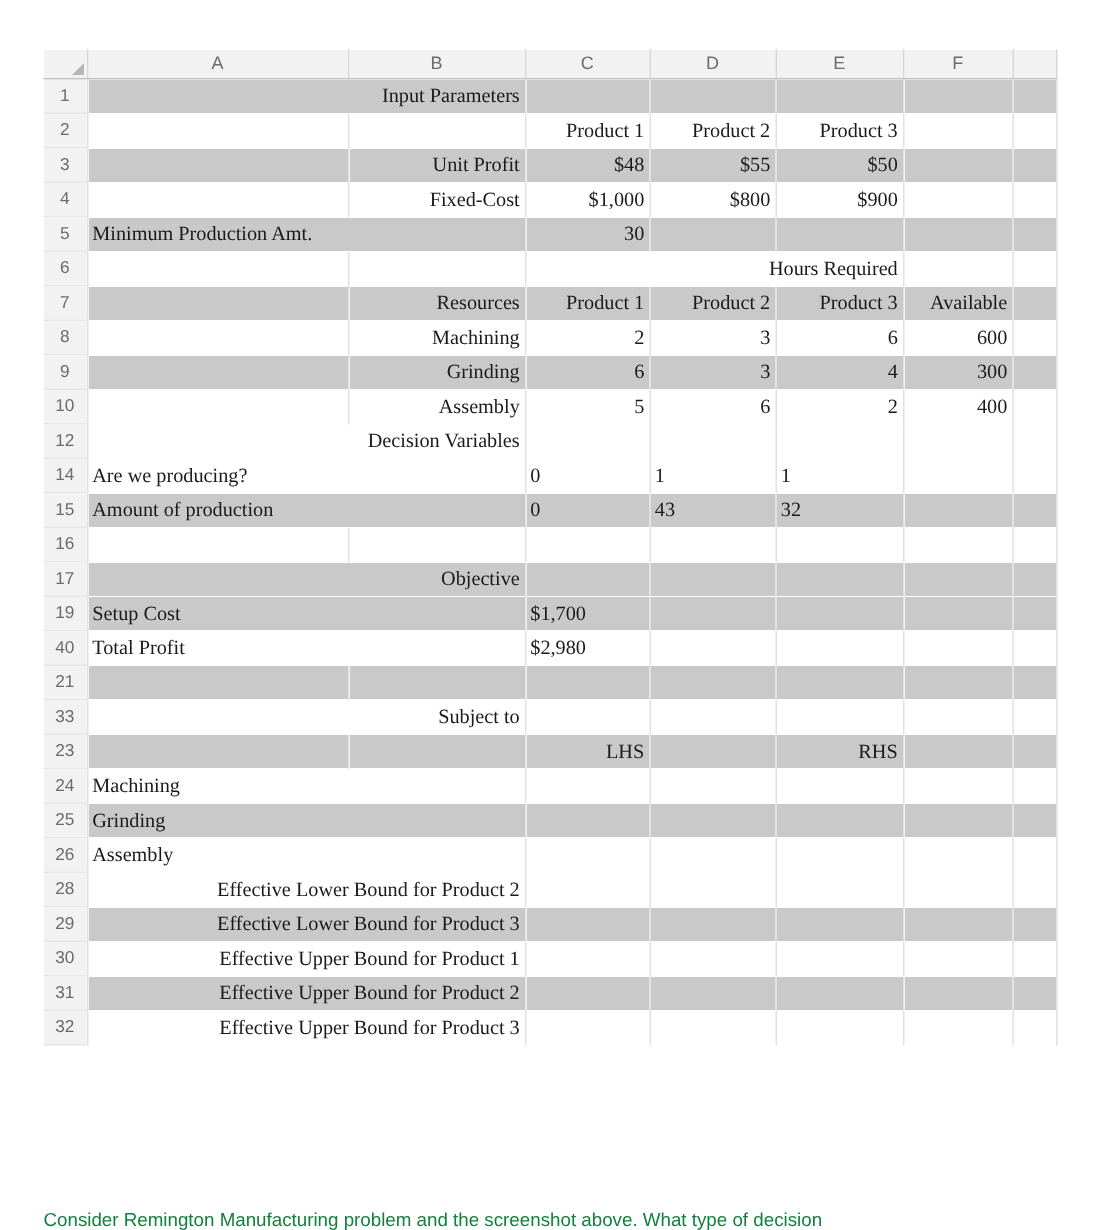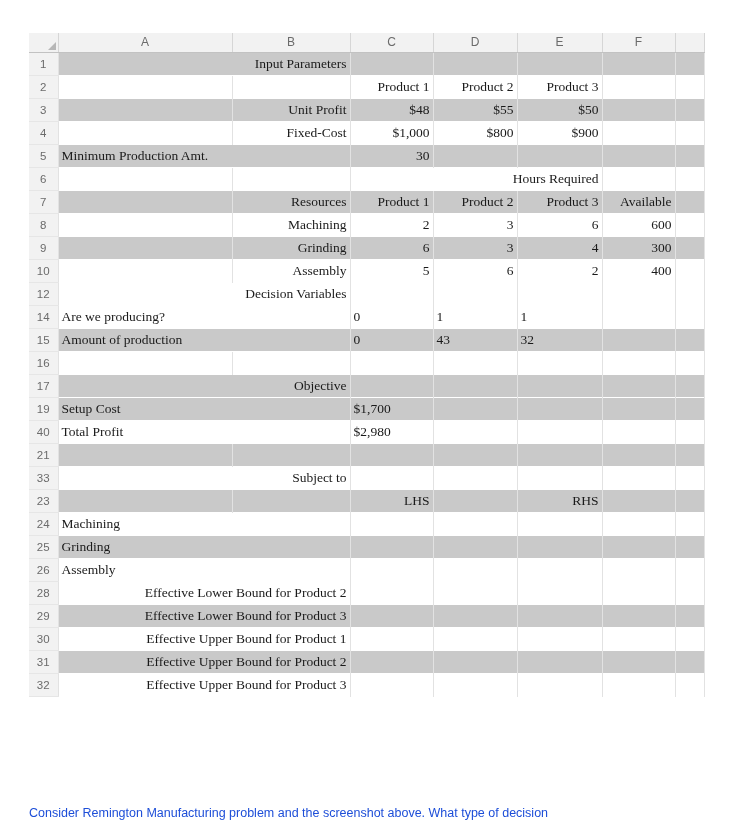--- a/index.html
+++ b/index.html
@@ -80,21 +80,21 @@
   .ta-c{text-align:right;}
   .ta-r{text-align:left;padding-right:5px;}
   .bold{font-weight:bold;text-align:right;}
   .caption{
     position:absolute;
     left:29px;
     top:806px;
     width:690px;
     font-family:"Liberation Sans", sans-serif;
     font-size:12.5px;
-    color:#1d4ed8;
+    color:#15803d;
     white-space:nowrap;
     overflow:hidden;
     height:14px;
   }
 </style>
 </head>
 <body>
 
 <div class="sheet-wrap">
   <table class="grid">

